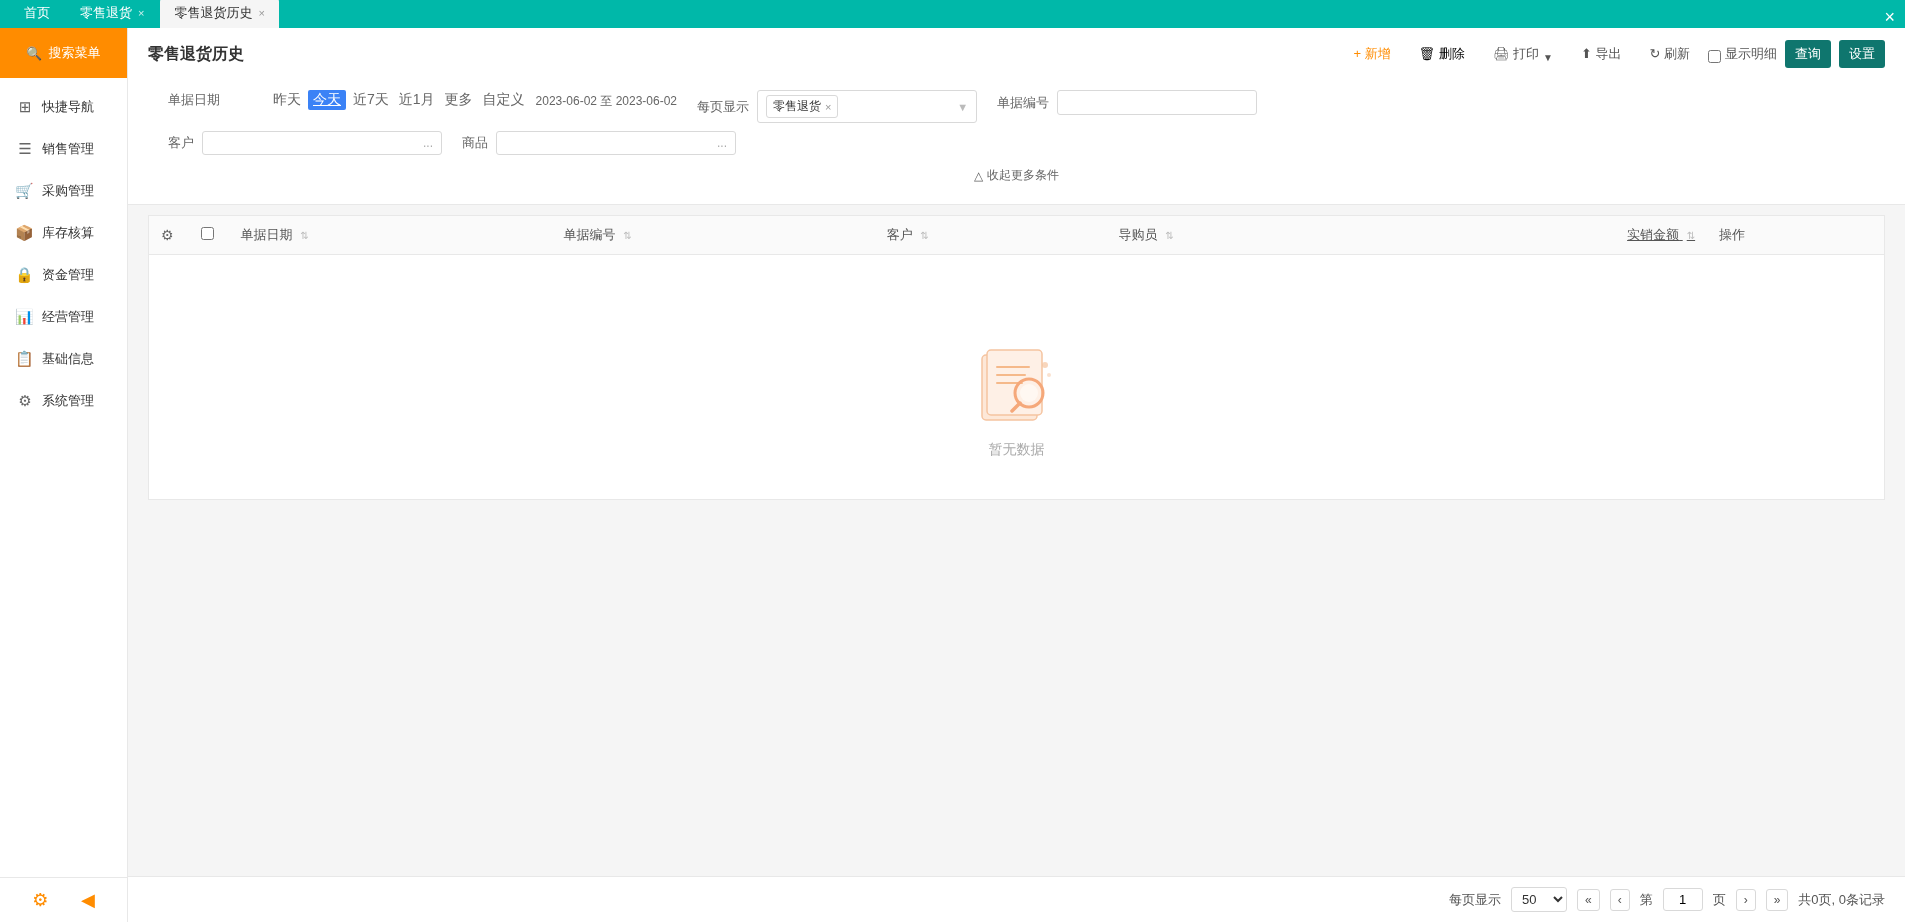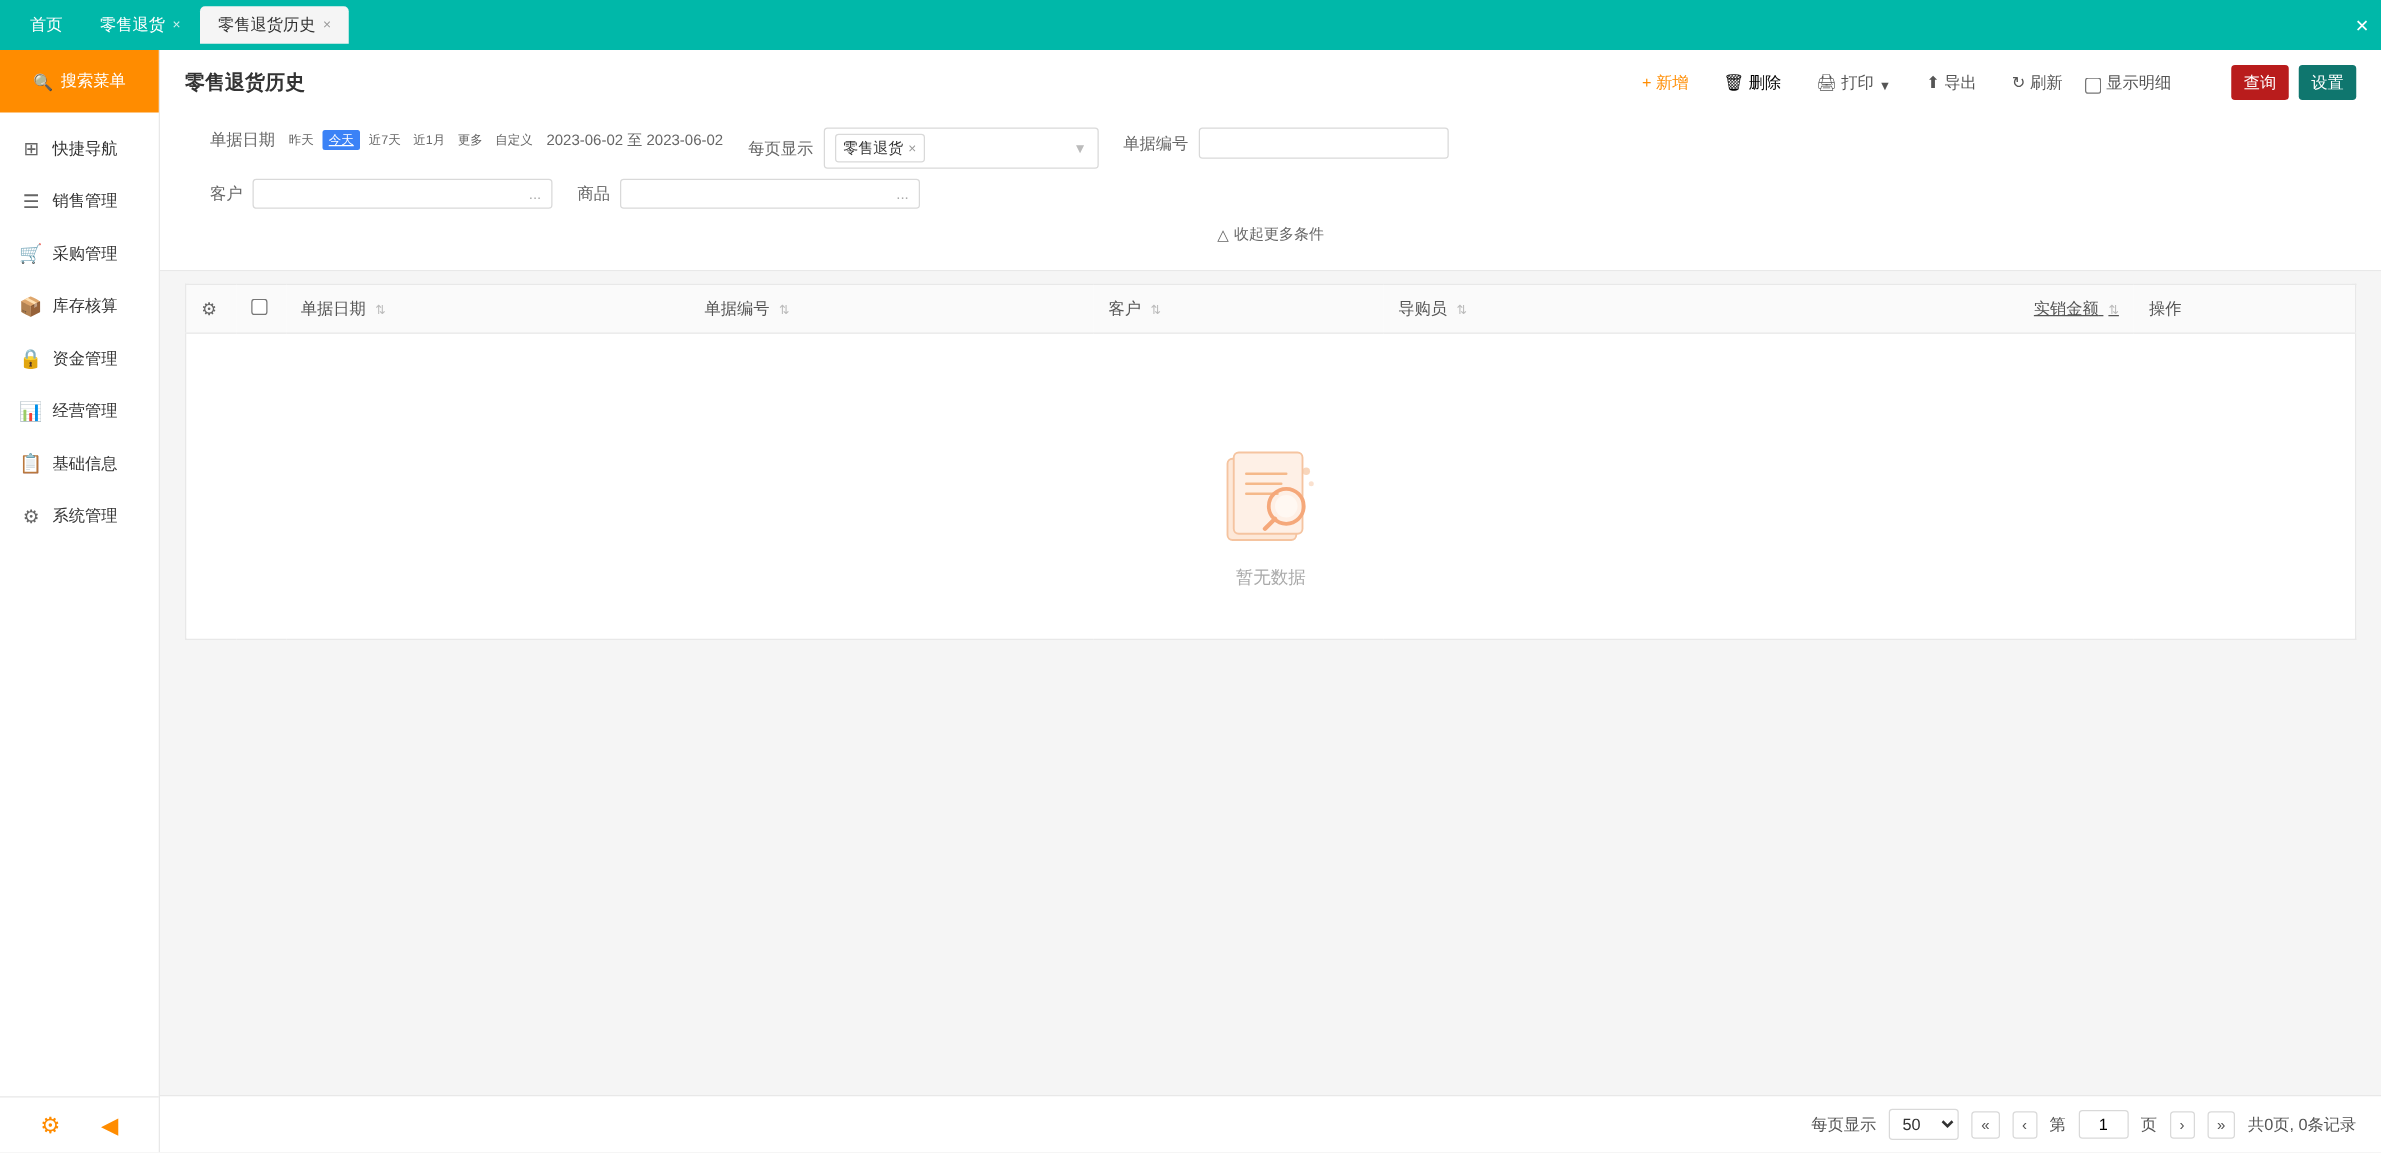--- a/index.html
+++ b/index.html
@@ -1,23 +1,23 @@
 <!DOCTYPE html>
 <html><head>
   <meta charset="utf-8">
   <style>
     * { box-sizing: border-box; margin: 0; padding: 0; font-family: "Microsoft YaHei", "PingFang SC", Arial, sans-serif; }
     body { width: 1905px; height: 922px; overflow: hidden; background: #f5f5f5; display: flex; flex-direction: column; }
 
     
     .top-bar {
       background: #00b8a9;
-      height: 40px;
-      display: flex;
-      align-items: center;
+      height: 28px;
+      display: flex;
+      align-items: flex-end;
       padding: 0 10px;
       flex-shrink: 0;
     }
     .tab-item {
       display: flex;
       align-items: center;
       padding: 0 14px;
       height: 30px;
       background: transparent;
       color: white;
@@ -152,23 +152,22 @@
       gap: 4px;
       padding: 5px 10px;
       font-size: 13px;
       cursor: pointer;
       border: none;
       background: transparent;
       color: #555;
       border-radius: 3px;
     }
     .toolbar-btn.primary {
-      background: #b91c1c;
+      background: #0f766e;
       color: white;
-      margin-left: 40px;
     }
     .toolbar-btn.danger { color: #000000; }
     .toolbar-btn.setting-btn {
       background: #0f766e;
       color: white;
     }
     .btn-add { color: #ff8c00; }
     .display-detail-check {
       display: flex;
       align-items: flex-end;
@@ -196,21 +195,22 @@
     }
     .filter-label {
       font-size: 13px;
       color: #666;
       white-space: nowrap;
     }
     .date-shortcuts {
       display: flex;
       align-items: center;
       gap: 4px;
-      font-size: 10px;
+      font-size: 14px;
+      margin-left: 42px;
     }
     .date-shortcut {
       color: #666;
       cursor: pointer;
       padding: 1px 3px;
     }
     .date-shortcut.active {
       background: #3b82f6;
       color: white;
       border-radius: 2px;

